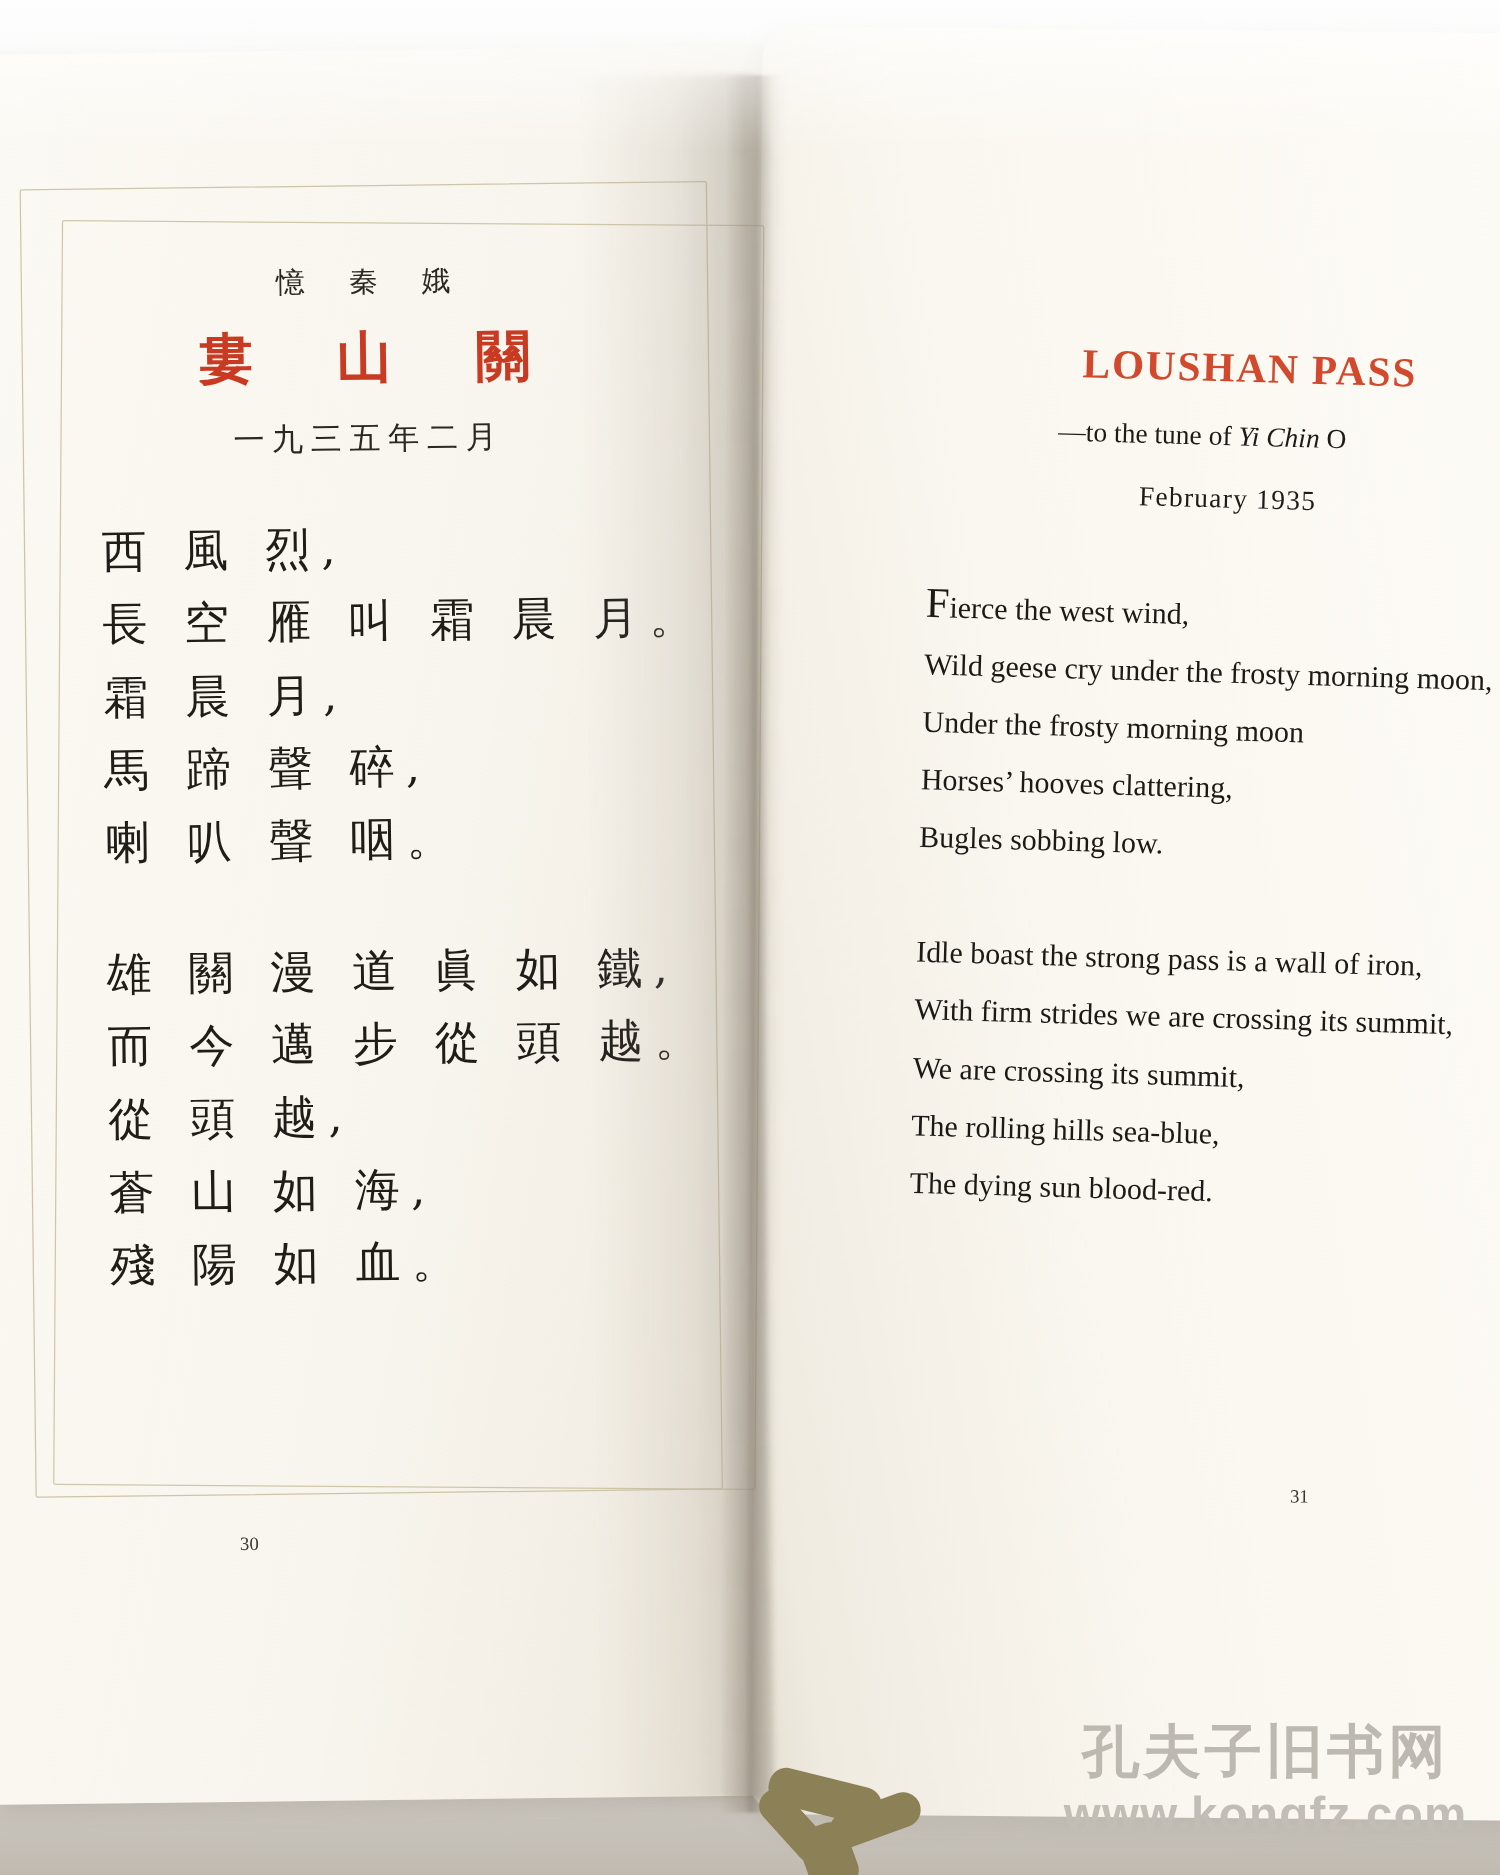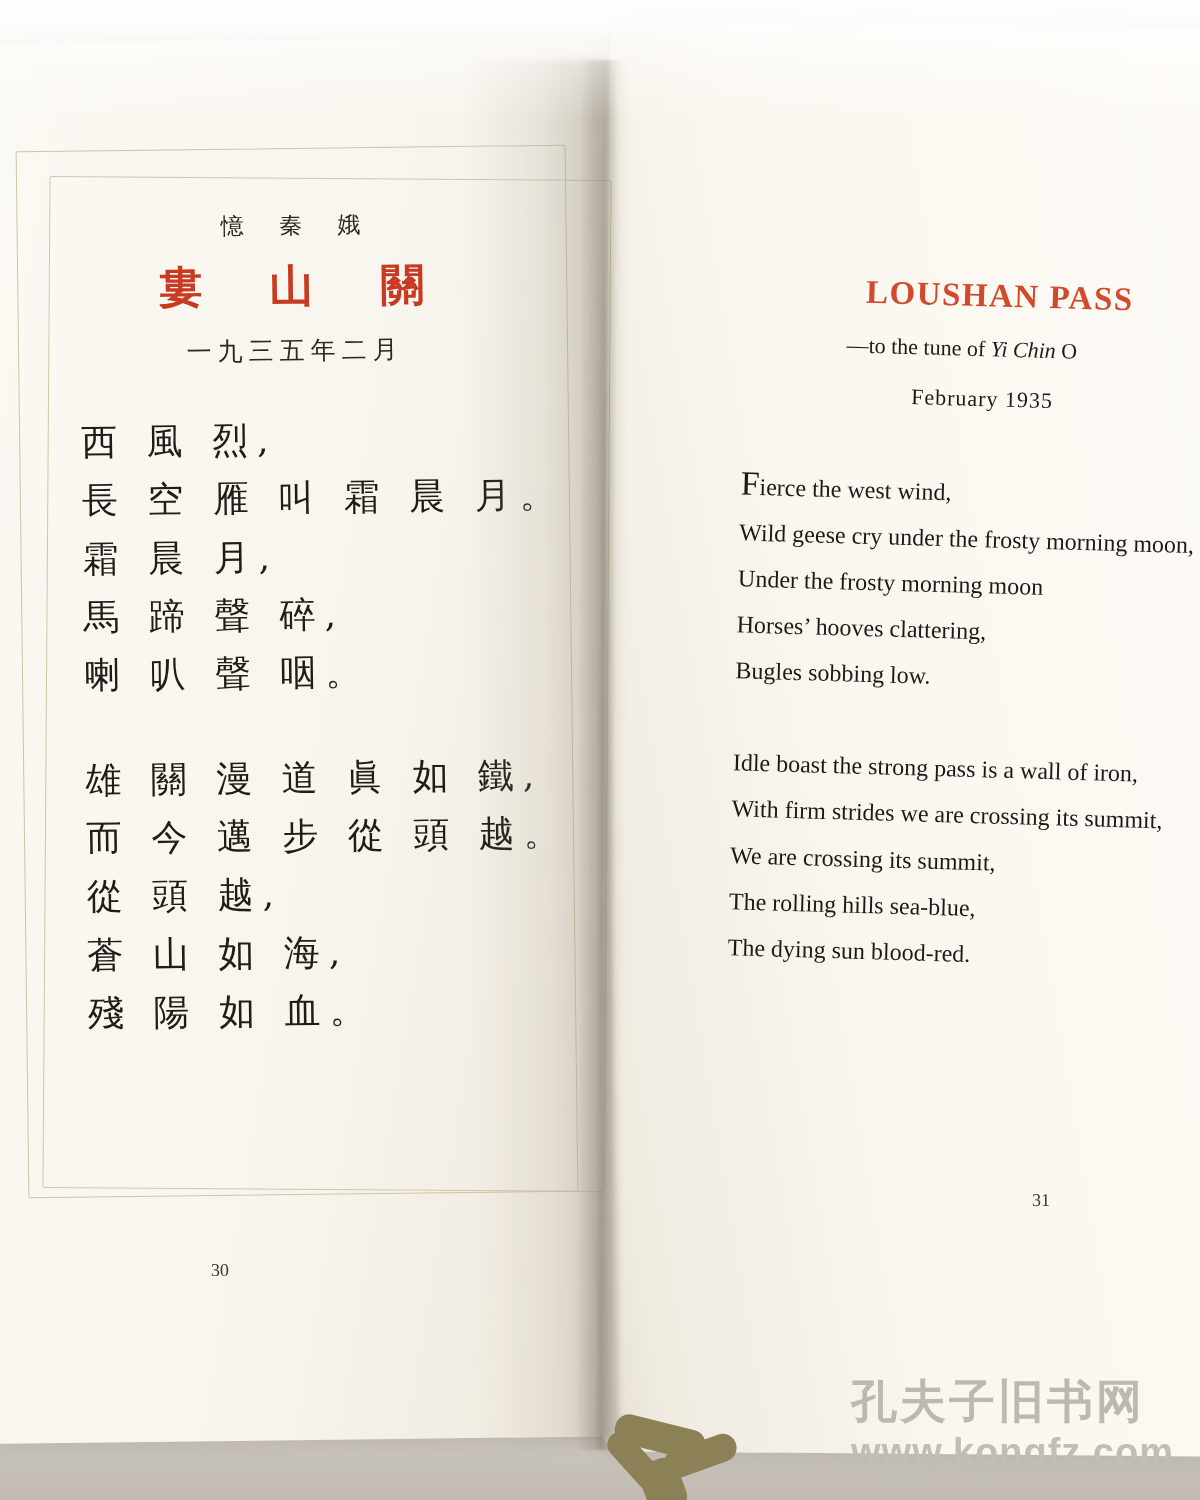--- a/index.html
+++ b/index.html
@@ -141,28 +141,27 @@
     font-family: "DejaVu Serif", serif;
     font-size: 36px;
     line-height: 1.62;
     letter-spacing: 9px;
     color: #201d19;
     white-space: nowrap;
   }
   .folio {
     position: absolute;
     font-family: "Liberation Serif", serif;
-    font-size: 18px;
+    font-size: 15px;
     color: #3b372f;
   }
   .folio-left {
-    left: 211px;
+    left: 192px;
     top: 1228px;
     transform: rotate(-0.7deg);
-    margin-top: 32px;
   }
   .folio-right {
     left: 1032px;
     top: 1190px;
     transform: rotate(0.4deg);
   }
 
   
   .en-content {
     position: absolute;
@@ -227,21 +226,21 @@
   .k1 { left: 18px; top: 10px; width: 92px; height: 30px; transform: rotate(14deg); background: linear-gradient(90deg,#9c9163,#7d7349); }
   .k2 { left: 4px;  top: 36px; width: 70px; height: 26px; transform: rotate(48deg); background: linear-gradient(90deg,#948a5e,#756c44); }
   .k3 { left: 66px; top: 30px; width: 76px; height: 28px; transform: rotate(-20deg); background: linear-gradient(90deg,#a1966a,#827848); }
   .k4 { left: 40px; top: 54px; width: 54px; height: 40px; transform: rotate(70deg); background: linear-gradient(90deg,#8e8457,#6f6740); }
 
   
   .watermark {
     position: absolute;
     right: 26px;
     bottom: 26px;
-    text-align: left;
+    text-align: center;
     color: #b9b4ac;
     user-select: none;
   }
   .wm-cn {
     font-family: "DejaVu Sans", sans-serif;
     font-size: 46px;
     font-weight: 700;
     letter-spacing: 3px;
     color: #bdb8b0;
     line-height: 1.1;

